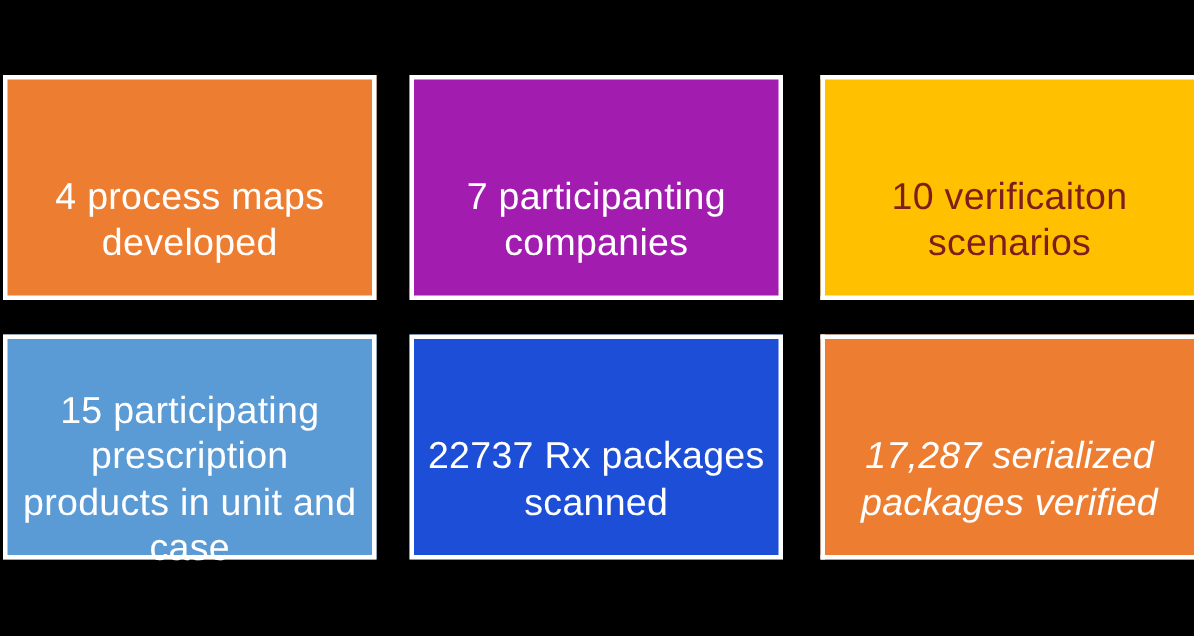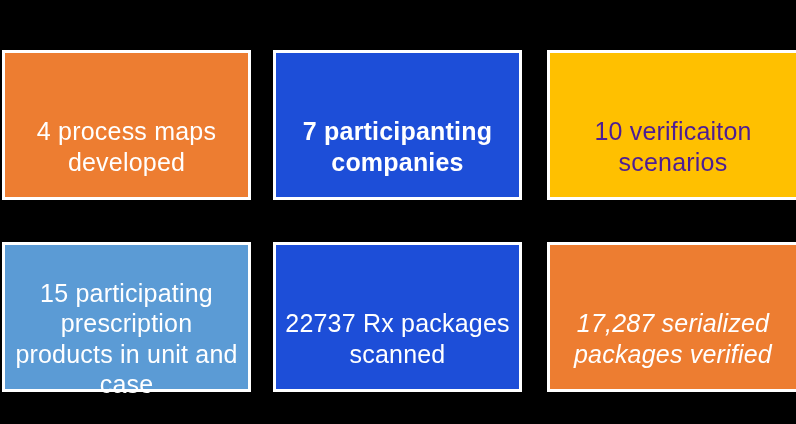--- a/index.html
+++ b/index.html
@@ -25,35 +25,35 @@
     font-size: 25px;
     line-height: 1.22;
     letter-spacing: 0.2px;
   }
   
   .c1 { left: 2px;   width: 249px; }
   .c2 { left: 273px; width: 249px; }
   .c3 { left: 547px; width: 249px; border-right: none; }
   
   .r1 { top: 50px;  height: 150px; }
-  .r2 { top: 242px; height: 150px; }
+  .r2 { top: 223px; height: 150px; }
   .tile-label { display: block; margin-top: 43px; }
 </style>
 </head>
 <body style="background-color: rgb(0, 0, 0);">
 
 <div class="tile c1 r1" style="background-color: rgb(237, 125, 49); border-color: rgb(255, 255, 255); color: rgb(255, 255, 255);">
   <span class="tile-label">4 process maps developed</span>
 </div>
 
-<div class="tile c2 r1" style="background-color: #1d4ed8; border-color: rgb(255, 255, 255); color: rgb(255, 255, 255); font-weight: bold;">
+<div class="tile c2 r1" style="background-color: #a21caf; border-color: rgb(255, 255, 255); color: rgb(255, 255, 255);">
   <span class="tile-label">7 participanting companies</span>
 </div>
 
-<div class="tile c3 r1" style="background-color: rgb(255, 192, 0); border-color: rgb(255, 255, 255); color: #4c1d95;">
+<div class="tile c3 r1" style="background-color: rgb(255, 192, 0); border-color: rgb(255, 255, 255); color: #7f1d1d;">
   <span class="tile-label">10 verificaiton scenarios</span>
 </div>
 
 <div class="tile c1 r2" style="background-color: rgb(91, 155, 213); border-color: rgb(255, 255, 255); color: rgb(255, 255, 255);">
   <span class="tile-label">15 participating prescription products in unit and case</span>
 </div>
 
 <div class="tile c2 r2" style="background-color: #1d4ed8; border-color: rgb(255, 255, 255); color: rgb(255, 255, 255);">
   <span class="tile-label">22737 Rx packages scanned</span>
 </div>

